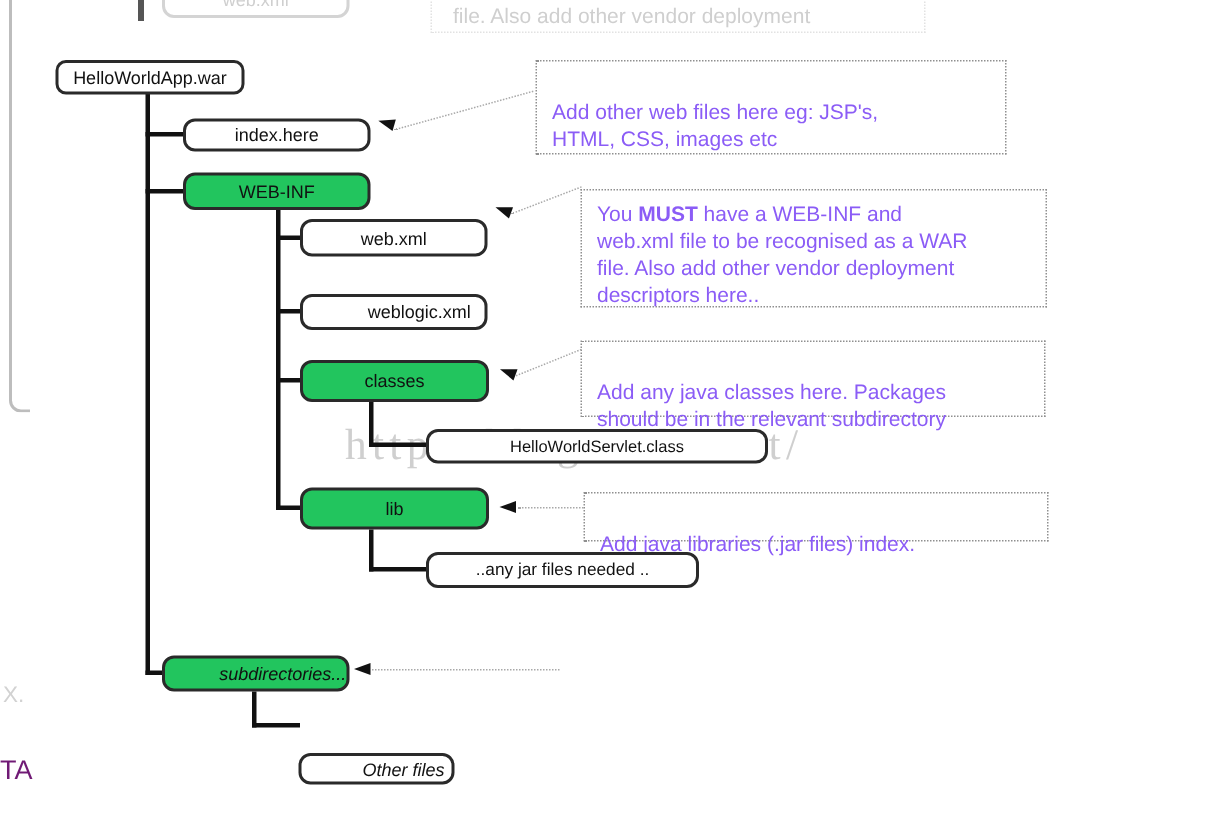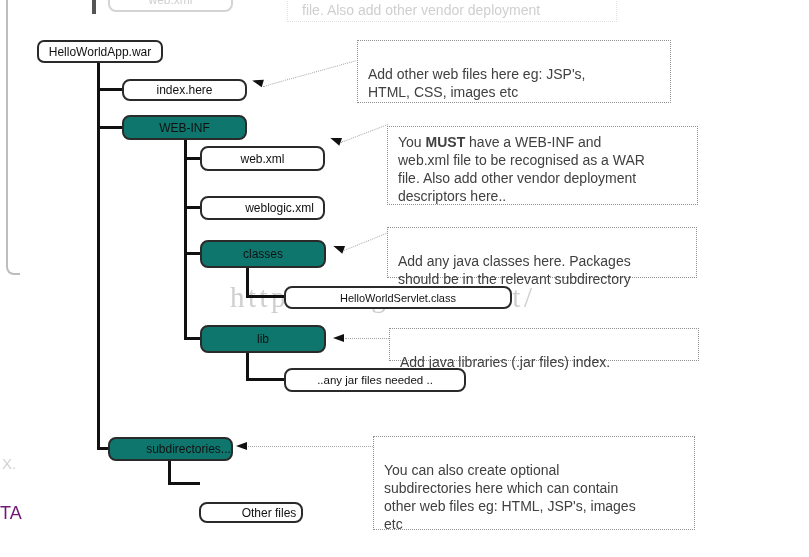--- a/index.html
+++ b/index.html
@@ -5,27 +5,27 @@
   html,body{margin:0;padding:0;background:#fff;}
   #screen{
     position:relative;width:809px;height:557px;overflow:hidden;background:#fff;
     font-family:"Liberation Sans", sans-serif;color:#111;
   }
   .node{
     position:absolute;box-sizing:border-box;border:2px solid #2a2a2a;border-radius:8px;
     background:#fff;display:flex;align-items:center;justify-content:center;
     font-size:12px;color:#111;z-index:3;white-space:nowrap;
   }
-  .folder{background:#0f766e;text-align:right;}
-  .italic{padding-left:36px;}
+  .folder{background:#22c55e;text-align:right;}
+  .italic{font-style:italic;padding-left:36px;}
   .line{position:absolute;background:#111;z-index:2;}
   .fline{position:absolute;background:#555;z-index:1;}
   .ann{
     position:absolute;box-sizing:border-box;border:1px dotted #8f8f8f;background:#fff;
-    padding:6px 10px;font-size:14px;line-height:18px;color:#404040;white-space:pre-line;z-index:2;
+    padding:6px 10px;font-size:14px;line-height:18px;color:#8b5cf6;white-space:pre-line;z-index:2;
   }
   .shaft{position:absolute;border-top:1px dotted #a8a8a8;transform-origin:left center;z-index:2;height:0;}
   .head{
     position:absolute;width:0;height:0;z-index:2;
     border-top:4.5px solid transparent;border-bottom:4.5px solid transparent;border-right:11px solid #111;
   }
   .watermark{
     position:absolute;left:230px;top:281px;z-index:1;
     font-family:"Liberation Serif", serif;font-size:29px;color:#cfcfcf;letter-spacing:3.5px;
   }
@@ -138,26 +138,20 @@
 
   <div class="ann" style="left:387px;top:227px;width:310px;height:51px;">
     <span>Add any java classes here. Packages
 should be in the relevant subdirectory</span>
   </div>
 
   <div class="ann" style="left:389px;top:328px;width:310px;height:33px;">
     <span>Add java libraries (.jar files) index.</span>
   </div>
 
-  <div class="ann" style="left:373px;top:436px;width:322px;height:94px;">
-    <span>You can also create optional
-subdirectories here which can contain
-other web files eg: HTML,  JSP's, images
-etc</span>
-  </div>
 
   <div class="shaft" style="left:263px;top:86px;width:96px;transform:rotate(-15.5deg);"></div>
   <div class="head" style="left:252px;top:78px;transform:rotate(16deg);"></div>
 
   <div class="shaft" style="left:341px;top:142px;width:50px;transform:rotate(-21deg);"></div>
   <div class="head" style="left:330px;top:136px;transform:rotate(20deg);"></div>
 
   <div class="shaft" style="left:344px;top:250px;width:47px;transform:rotate(-22deg);"></div>
   <div class="head" style="left:333px;top:244px;transform:rotate(20deg);"></div>
 

